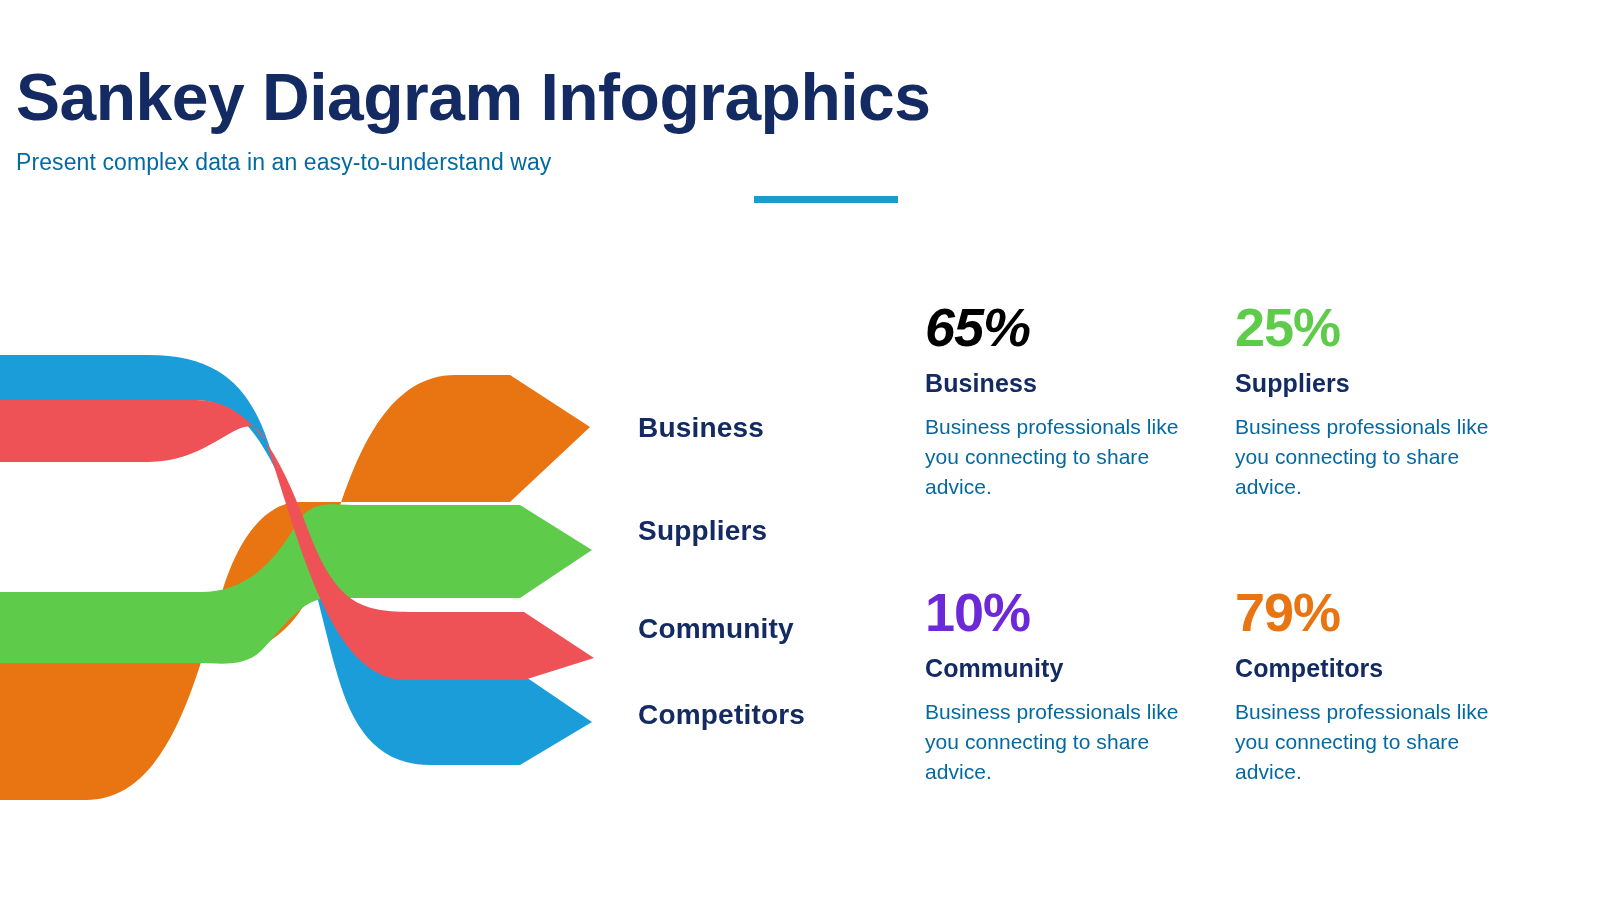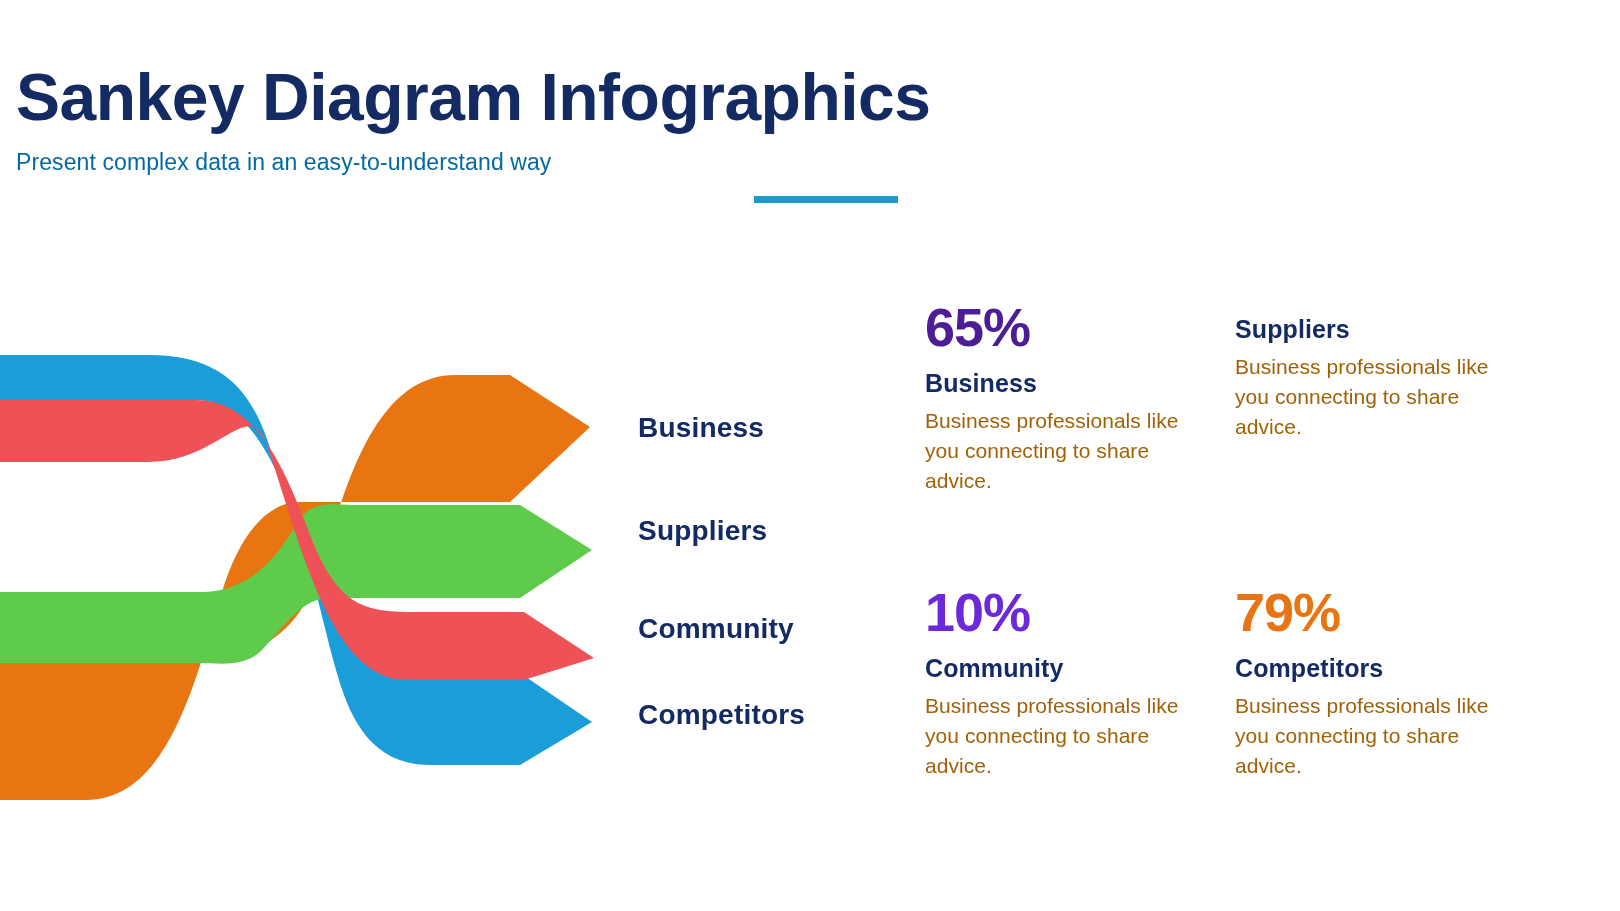--- a/index.html
+++ b/index.html
@@ -93,25 +93,25 @@
     letter-spacing:-1px;
   }
   .stat-title {
     margin-top:15px;
     font-size:25px;
     font-weight:700;
     color:#132a63;
     letter-spacing:0.1px;
   }
   .stat-desc {
-    margin-top:8px;
+    margin-top:14px;
     font-size:21px;
     font-weight:400;
     line-height:1.42;
-    color:#a16207;
+    color:#0369a1;
     letter-spacing:0.05px;
   }
 </style>
 </head>
 <body>
 
 <div id="slide">
 
   <div id="header">
     <div id="title" style="color: rgb(19, 42, 99);">Sankey Diagram Infographics</div>
@@ -179,26 +179,27 @@
   <div id="node-labels">
     <div class="node-label n0">Business</div>
     <div class="node-label n1">Suppliers</div>
     <div class="node-label n2">Community</div>
     <div class="node-label n3">Competitors</div>
   </div>
 
   <div id="stats">
 
     <div class="stat s0">
-      <div class="stat-pct" style="color: #4c1d95;">65%</div>
+      <div class="stat-pct" style="color: #000000; font-style: italic;">65%</div>
       <div class="stat-title">Business</div>
       <div class="stat-desc">Business professionals like you connecting to share advice.</div>
     </div>
 
     <div class="stat s1">
+      <div class="stat-pct" style="color: rgb(94, 204, 74);">25%</div>
       <div class="stat-title">Suppliers</div>
       <div class="stat-desc">Business professionals like you connecting to share advice.</div>
     </div>
 
     <div class="stat s2">
       <div class="stat-pct" style="color: #6d28d9;">10%</div>
       <div class="stat-title">Community</div>
       <div class="stat-desc">Business professionals like you connecting to share advice.</div>
     </div>
 

